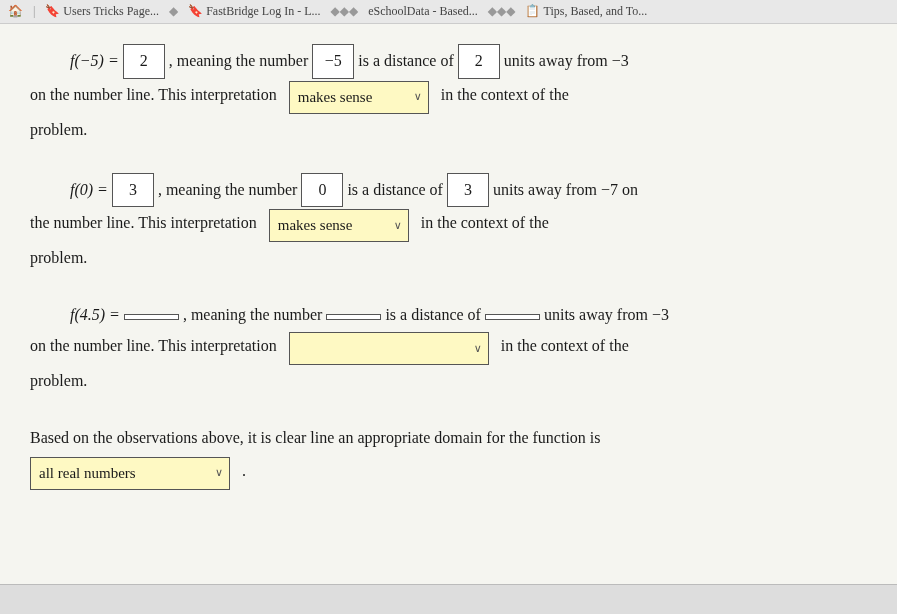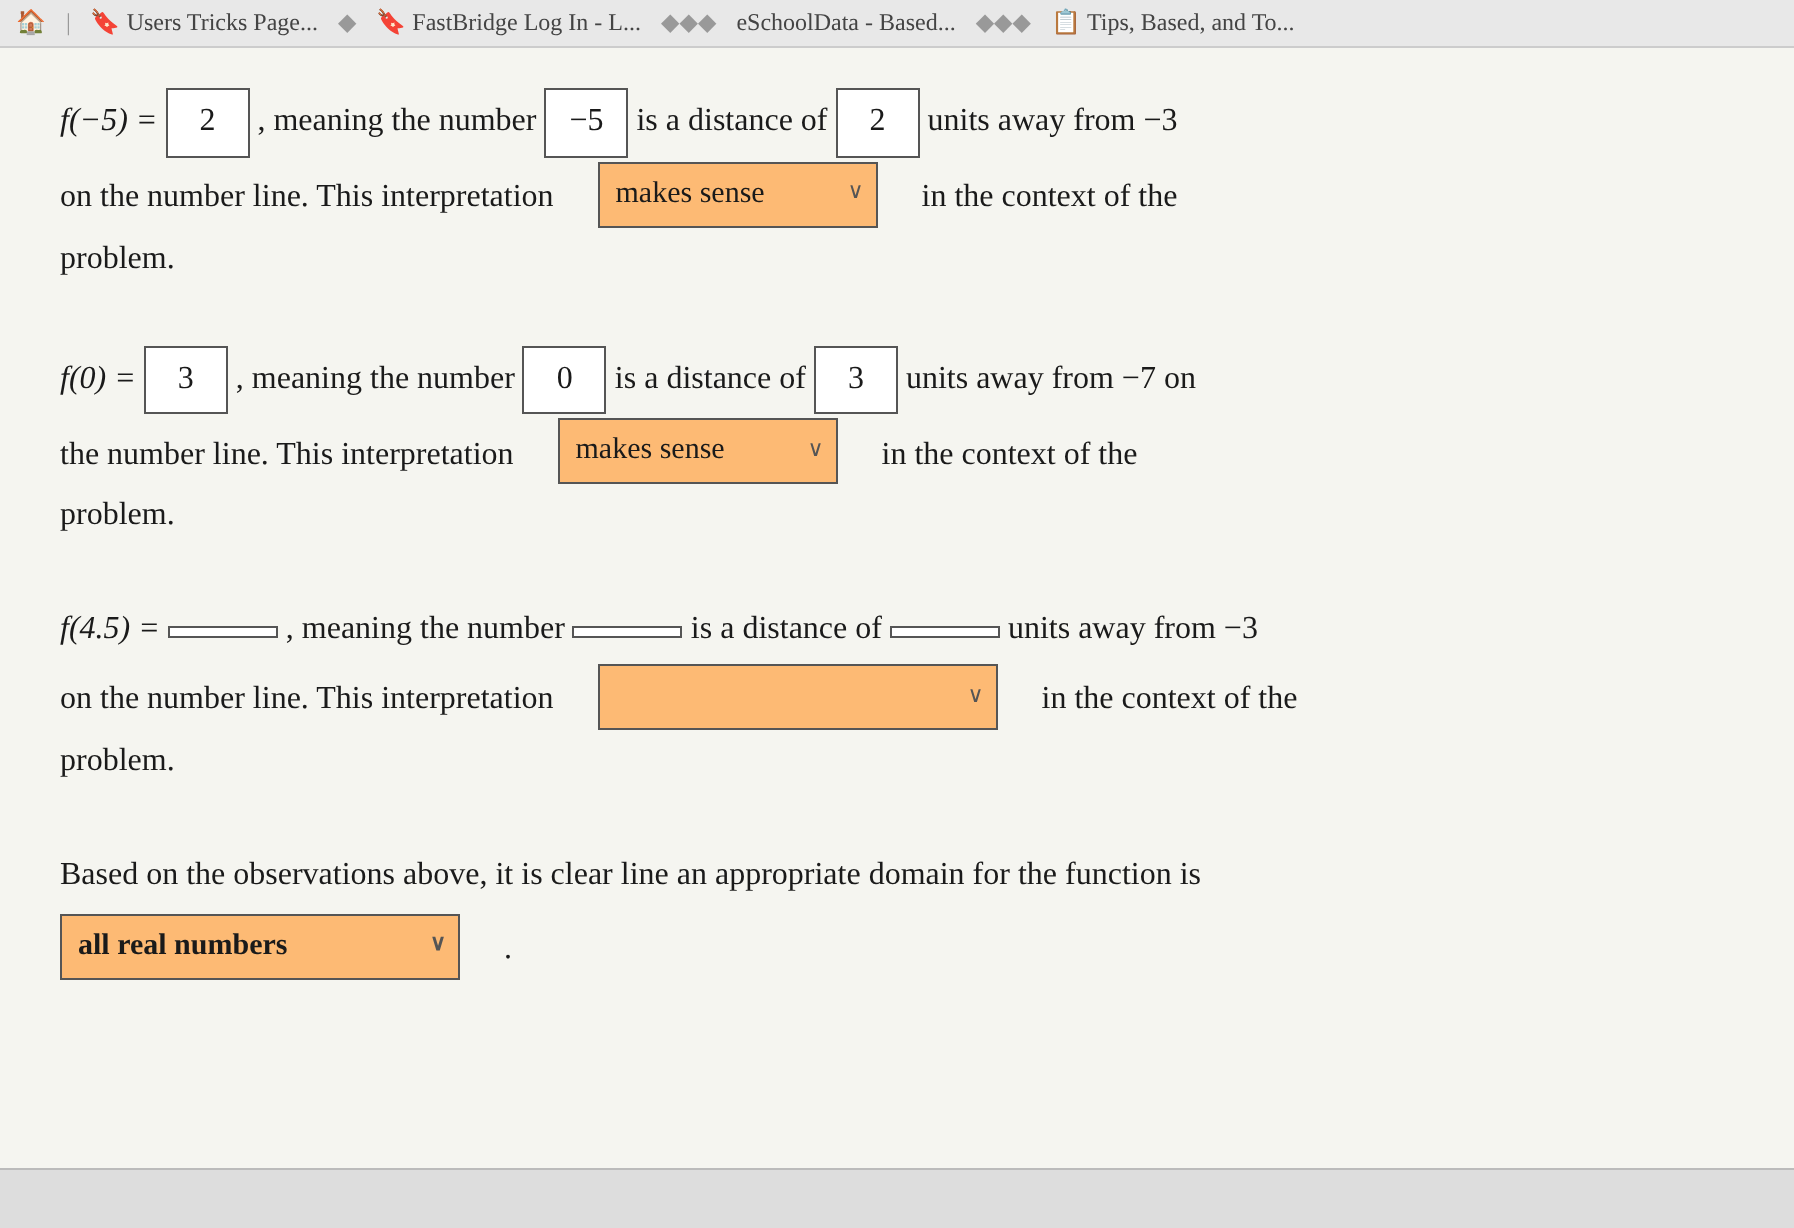--- a/index.html
+++ b/index.html
@@ -42,27 +42,28 @@
       margin-bottom: 28px;
     }
 
     .equation-line {
       display: flex;
       align-items: baseline;
       flex-wrap: wrap;
       gap: 4px;
       font-size: 16px;
       line-height: 1.8;
+      margin-left: 40px;
     }
 
     .text-line {
       display: flex;
-      align-items: flex-end;
+      align-items: flex-start;
       flex-wrap: wrap;
-      gap: 22px;
+      gap: 12px;
       font-size: 16px;
       line-height: 1.8;
       margin-top: 2px;
     }
 
     .input-box {
       display: inline-block;
       border: 1.5px solid #555;
       background: white;
       min-width: 42px;
@@ -78,38 +79,37 @@
 
     .input-box.empty {
       background: white;
       min-width: 55px;
     }
 
     .dropdown-box {
       display: inline-flex;
       align-items: center;
       border: 1.5px solid #555;
-      background: #fdba74;
+      background: #fef9c3;
       padding: 2px 6px 2px 8px;
       font-size: 15px;
       font-family: Georgia, serif;
       cursor: pointer;
       gap: 4px;
       min-width: 140px;
       justify-content: space-between;
     }
 
     .dropdown-box .chevron {
       font-size: 11px;
       color: #555;
     }
 
     .domain-dropdown {
       min-width: 200px;
-      font-weight: bold;
     }
 
     .math-expr {
       font-style: italic;
     }
 
     .static-text {
       font-size: 16px;
     }
 

